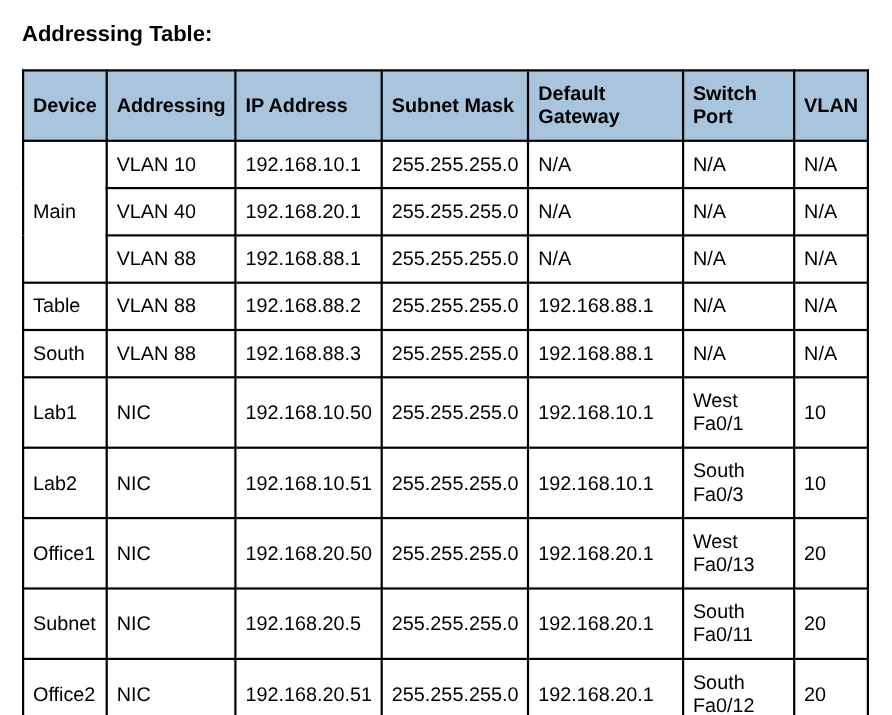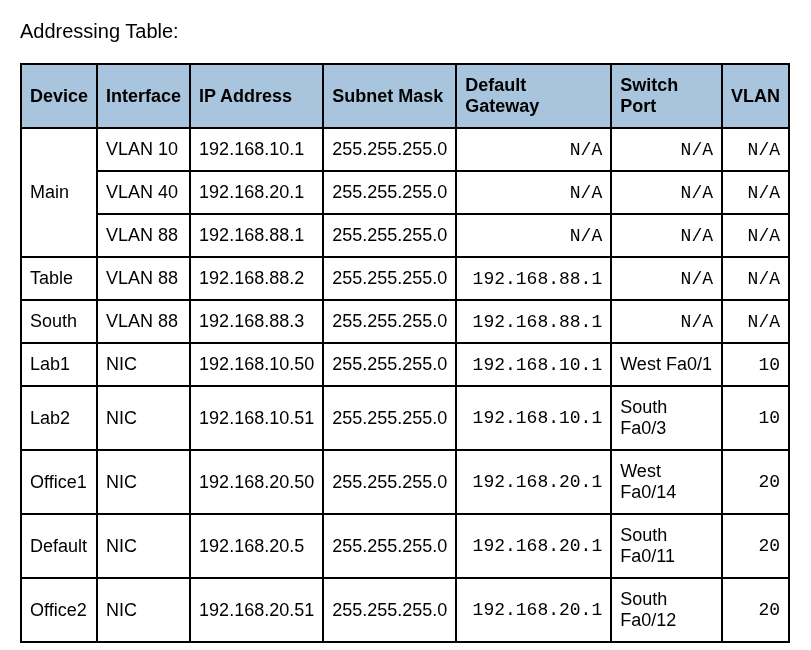--- a/index.html
+++ b/index.html
@@ -3,21 +3,21 @@
   <meta charset="utf-8">
   <style>
     body {
       font-family: Arial, Helvetica, sans-serif;
       margin: 0;
       padding: 20px;
       background: #ffffff;
       color: #000000;
     }
     .title {
-      font-weight: normal;
+      font-weight: bold;
       font-size: 20px;
       margin-bottom: 20px;
     }
     table {
       border-collapse: collapse;
       width: 100%;
       max-width: 770px;
     }
     th, td {
       border: 2px solid #000000;
@@ -27,37 +27,36 @@
     th {
       background-color: #a8c5dd;
       font-weight: bold;
       text-align: left;
     }
     td {
       text-align: left;
       vertical-align: middle;
     }
     td.center {
-      text-align: right;
-      font-family: Liberation Mono, monospace;
+      text-align: left;
     }
     .device-cell {
       vertical-align: middle;
     }
   </style>
 </head>
 <body>
 
 <div class="title">Addressing Table:</div>
 
 <table>
   <thead>
     <tr>
       <th>Device</th>
-      <th>Interface</th>
+      <th>Addressing</th>
       <th>IP Address</th>
       <th>Subnet Mask</th>
       <th>Default Gateway</th>
       <th>Switch Port</th>
       <th>VLAN</th>
     </tr>
   </thead>
   <tbody id="tbody">
   <tr>
         <td class="device-cell" rowspan="3">Main</td>
@@ -119,25 +118,25 @@
         <td class="center">192.168.10.1</td>
         <td class="">South Fa0/3</td>
         <td class="center">10</td>
       </tr>
       <tr>
         <td class="device-cell">Office1</td>
         <td>NIC</td>
         <td>192.168.20.50</td>
         <td>255.255.255.0</td>
         <td class="center">192.168.20.1</td>
-        <td class="">West Fa0/14</td>
+        <td class="">West Fa0/13</td>
         <td class="center">20</td>
       </tr>
       <tr>
-        <td class="device-cell">Default</td>
+        <td class="device-cell">Subnet</td>
         <td>NIC</td>
         <td>192.168.20.5</td>
         <td>255.255.255.0</td>
         <td class="center">192.168.20.1</td>
         <td class="">South Fa0/11</td>
         <td class="center">20</td>
       </tr>
       <tr>
         <td class="device-cell">Office2</td>
         <td>NIC</td>

